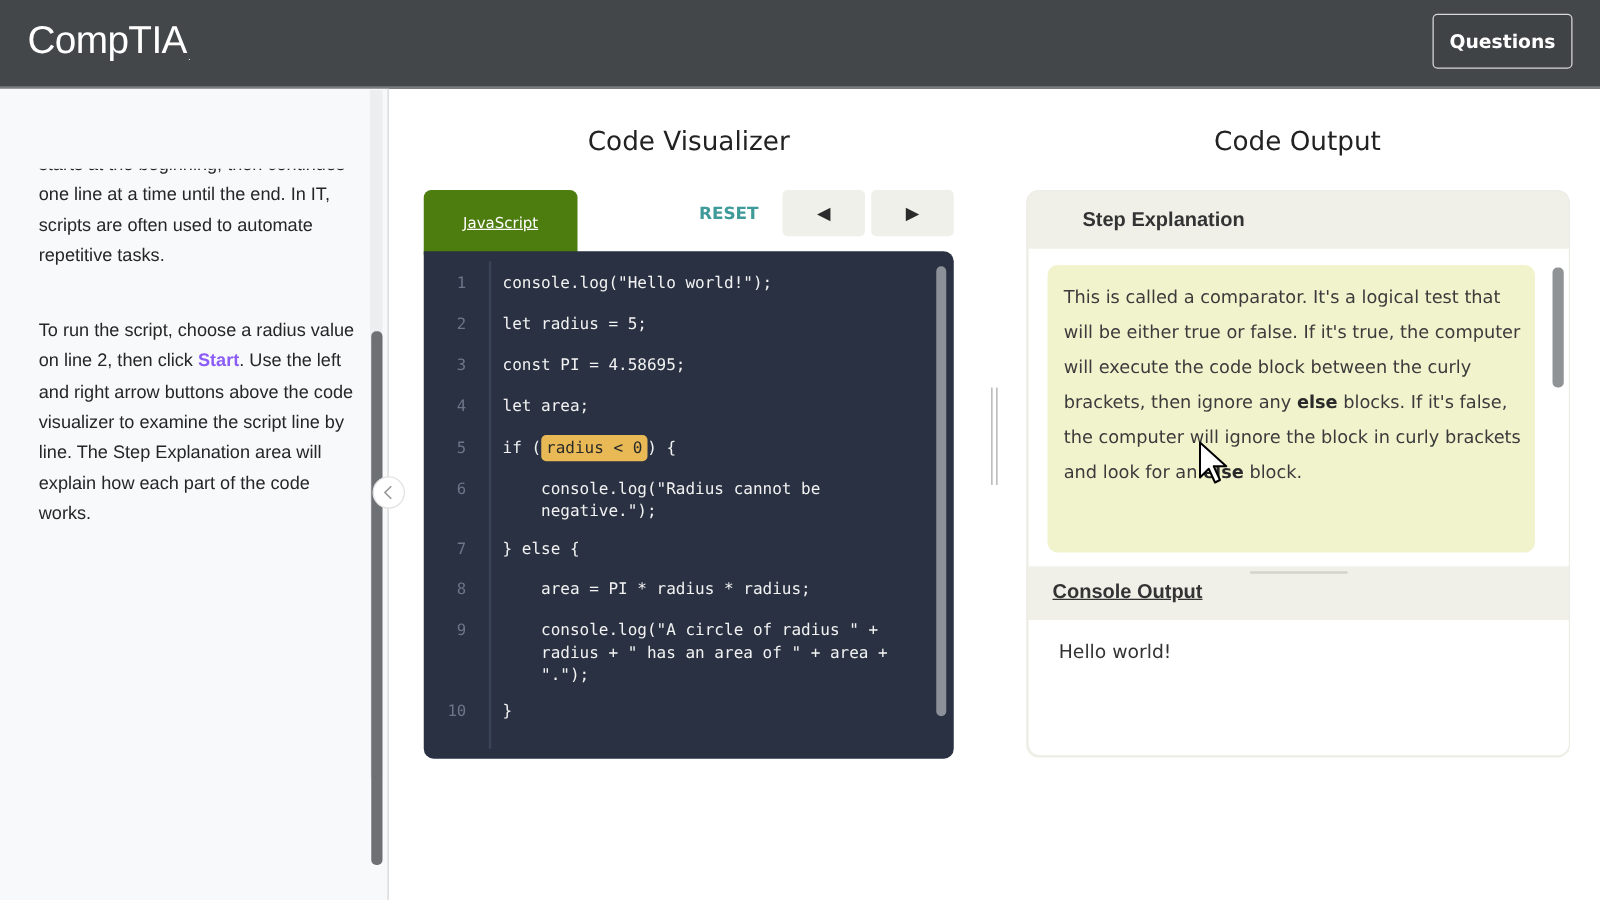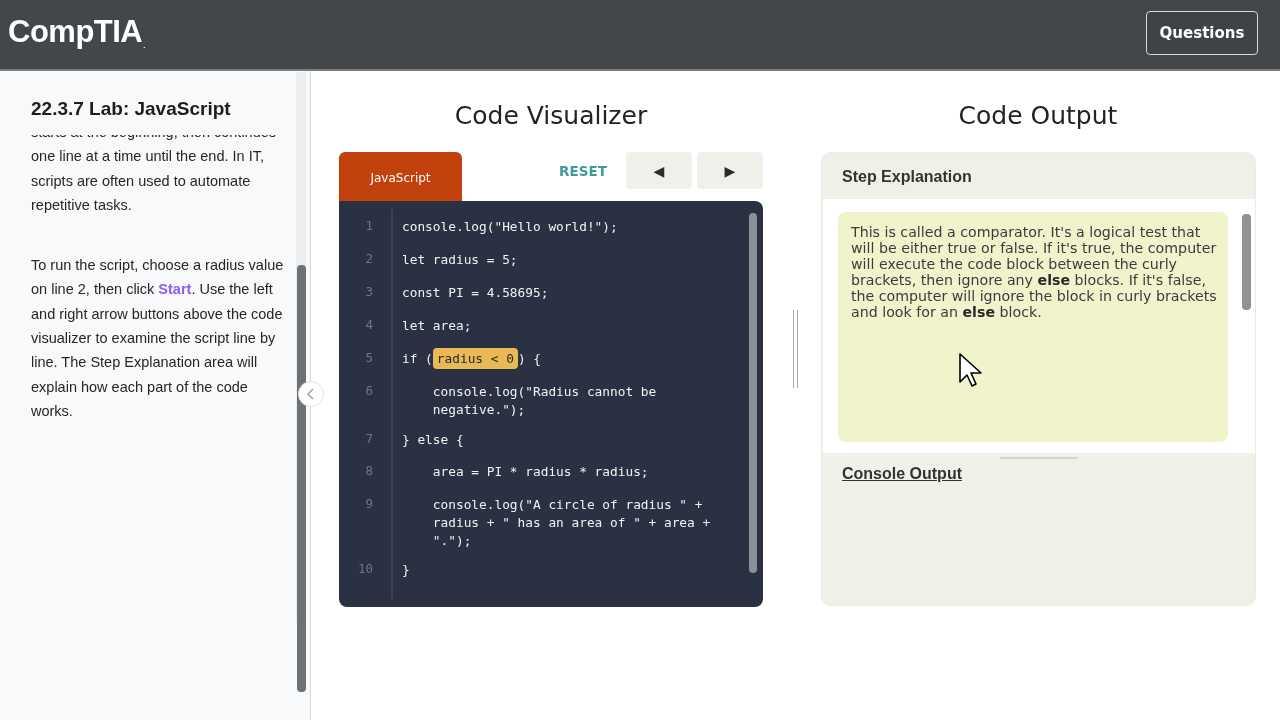--- a/index.html
+++ b/index.html
@@ -3,23 +3,23 @@
   <meta charset="utf-8">
   <style>
     * { box-sizing: border-box; margin: 0; padding: 0; }
     html, body { width: 1280px; height: 720px; overflow: hidden; background: #ffffff; font-family: "DejaVu Sans", sans-serif; }
 
     .header {
       position: absolute; left: 0; top: 0; width: 1280px; height: 71px;
       background: #43474a; border-bottom: 2px solid #7a7d80;
     }
     .logo {
-      position: absolute; left: 8px; top: 14px; color: #ffffff;
+      position: absolute; left: 22px; top: 14px; color: #ffffff;
       font-family: "Liberation Sans", sans-serif; font-size: 31px; letter-spacing: -0.5px;
-      font-weight: bold;
+      font-weight: normal;
     }
     .logo .reg { font-size: 8px; vertical-align: bottom; margin-left: 1px; }
     .questions-btn {
       position: absolute; left: 1146px; top: 11px; width: 112px; height: 44px;
       border: 1px solid #d8d8d8; border-radius: 4px; background: #3f4346;
       color: #ffffff; font-family: "DejaVu Sans", sans-serif; font-weight: bold; font-size: 15px;
       display: flex; align-items: center; justify-content: center; cursor: pointer;
     }
 
     .sidebar {
@@ -46,29 +46,30 @@
       position: absolute; left: 297px; top: 265px; width: 9px; height: 427px;
       background: #6e7174; border-radius: 4px;
     }
     .collapse-btn {
       position: absolute; left: 298px; top: 381px; width: 26px; height: 26px; border-radius: 50%;
       background: #ffffff; border: 1px solid #e2e2e2; display: flex; align-items: center; justify-content: center;
       color: #9a9a9a; font-size: 14px; cursor: pointer;
     }
 
     .section-title {
-      position: absolute; font-family: "DejaVu Sans", sans-serif; font-size: 25px; color: #222222;
+      position: absolute; font-family: "DejaVu Sans", sans-serif; font-size: 21px; color: #222222;
       text-align: center;
     }
 
     .tab {
       position: absolute; left: 339px; top: 152px; width: 123px; height: 52px;
-      background: #c2410c; border-radius: 6px 6px 0 0; color: #ffffff;
+      background: #4d7c0f; border-radius: 6px 6px 0 0; color: #ffffff;
       font-family: "DejaVu Sans", sans-serif; font-size: 12px; display: flex; align-items: center; justify-content: center;
       cursor: pointer;
+      text-decoration: underline;
     }
     .reset-btn {
       position: absolute; left: 549px; top: 160px; width: 68px; height: 22px;
       color: #3f9a9a; font-weight: bold; font-size: 13.5px; font-family: "DejaVu Sans", sans-serif;
       display: flex; align-items: center; justify-content: center; cursor: pointer;
     }
     .nav-btn {
       position: absolute; top: 152px; width: 66px; height: 37px; background: #f0f0ea; border-radius: 4px;
       display: flex; align-items: center; justify-content: center; color: #2b2b2b; font-size: 14px; cursor: pointer;
     }
@@ -110,21 +111,21 @@
     }
     .explain-body {
       position: absolute; left: 1px; top: 46px; width: 432px; height: 254px; background: #ffffff; overflow: hidden;
     }
     .explain-box {
       position: absolute; left: 15px; top: 13px; width: 390px; height: 230px;
       background: #f1f3cd; border-radius: 8px;
     }
     .explain-text {
       position: absolute; left: 13px; top: 12px; width: 370px;
-      font-family: "DejaVu Sans", sans-serif; font-size: 14.2px; line-height: 16px; color: #3b3b3b;
+      font-family: "DejaVu Sans", sans-serif; font-size: 14.2px; line-height: 28px; color: #3b3b3b;
     }
     .explain-text p { margin-bottom: 22px; }
     .explain-text b { color: #2a2a2a; font-weight: bold; }
     .explain-scroll {
       position: absolute; left: 419px; top: 15px; width: 9px; height: 96px; background: #909396; border-radius: 4px;
     }
     .drag-handle {
       position: absolute; left: 178px; top: 304px; width: 78px; height: 2px; background: #d4d4cc;
     }
     .console-body {
@@ -139,21 +140,20 @@
   </style>
 </head>
 <body>
 
 <div class="header">
   <div class="logo"><span>CompTIA</span><span class="reg">.</span></div>
   <div class="questions-btn">Questions</div>
 </div>
 
 <div class="sidebar">
-  <div class="sidebar-title">22.3.7 Lab: JavaScript</div>
   <div class="sidebar-scroll">
     <div class="sidebar-text">
       <p><span>starts at the beginning, then continues one line at a time until the end. In IT, scripts are often used to automate repetitive tasks.</span></p>
       <p><span>To run the script, choose a radius value on line 2, then click </span><b>Start</b><span>. Use the left and right arrow buttons above the code visualizer to examine the script line by line. The Step Explanation area will explain how each part of the code works.</span></p>
     </div>
   </div>
 </div>
 <div class="sb-track"></div>
 <div class="sb-thumb"></div>
 <div class="collapse-btn">
@@ -221,28 +221,31 @@
   </div>
 
   <div class="code-scroll-thumb"></div>
 </div>
 
 <div class="divider-handle"></div>
 
 <div class="section-title" style="left:938px; top:101px; width:200px;">Code Output</div>
 
 <div class="output-card">
-  <div class="card-head" style="top:15px;">Step Explanation</div>
+  <div class="card-head" style="top:15px;margin-left:24px;">Step Explanation</div>
   <div class="explain-body">
     <div class="explain-box">
       <div class="explain-text">
         <p><span>This is called a comparator. It's a logical test that will be either true or false. If it's true, the computer will execute the code block between the curly brackets, then ignore any </span><b>else</b><span> blocks. If it's false, the computer will ignore the block in curly brackets and look for an </span><b>else</b><span> block.</span></p>
       </div>
     </div>
     <div class="explain-scroll"></div>
   </div>
   <div class="drag-handle"></div>
   <div class="card-head" style="top:312px;text-decoration:underline;">Console Output</div>
+  <div class="console-body">
+    <div class="console-text">Hello world!</div>
+  </div>
 </div>
 
 <svg class="cursor" viewBox="0 0 30 40">
   <path d="M3,2 L3,30 L10,23 L15,34 L19,32 L14,21 L24,21 Z" fill="#ffffff" stroke="#000000" stroke-width="1.6" stroke-linejoin="round"></path>
 </svg>
 
 </body></html>

